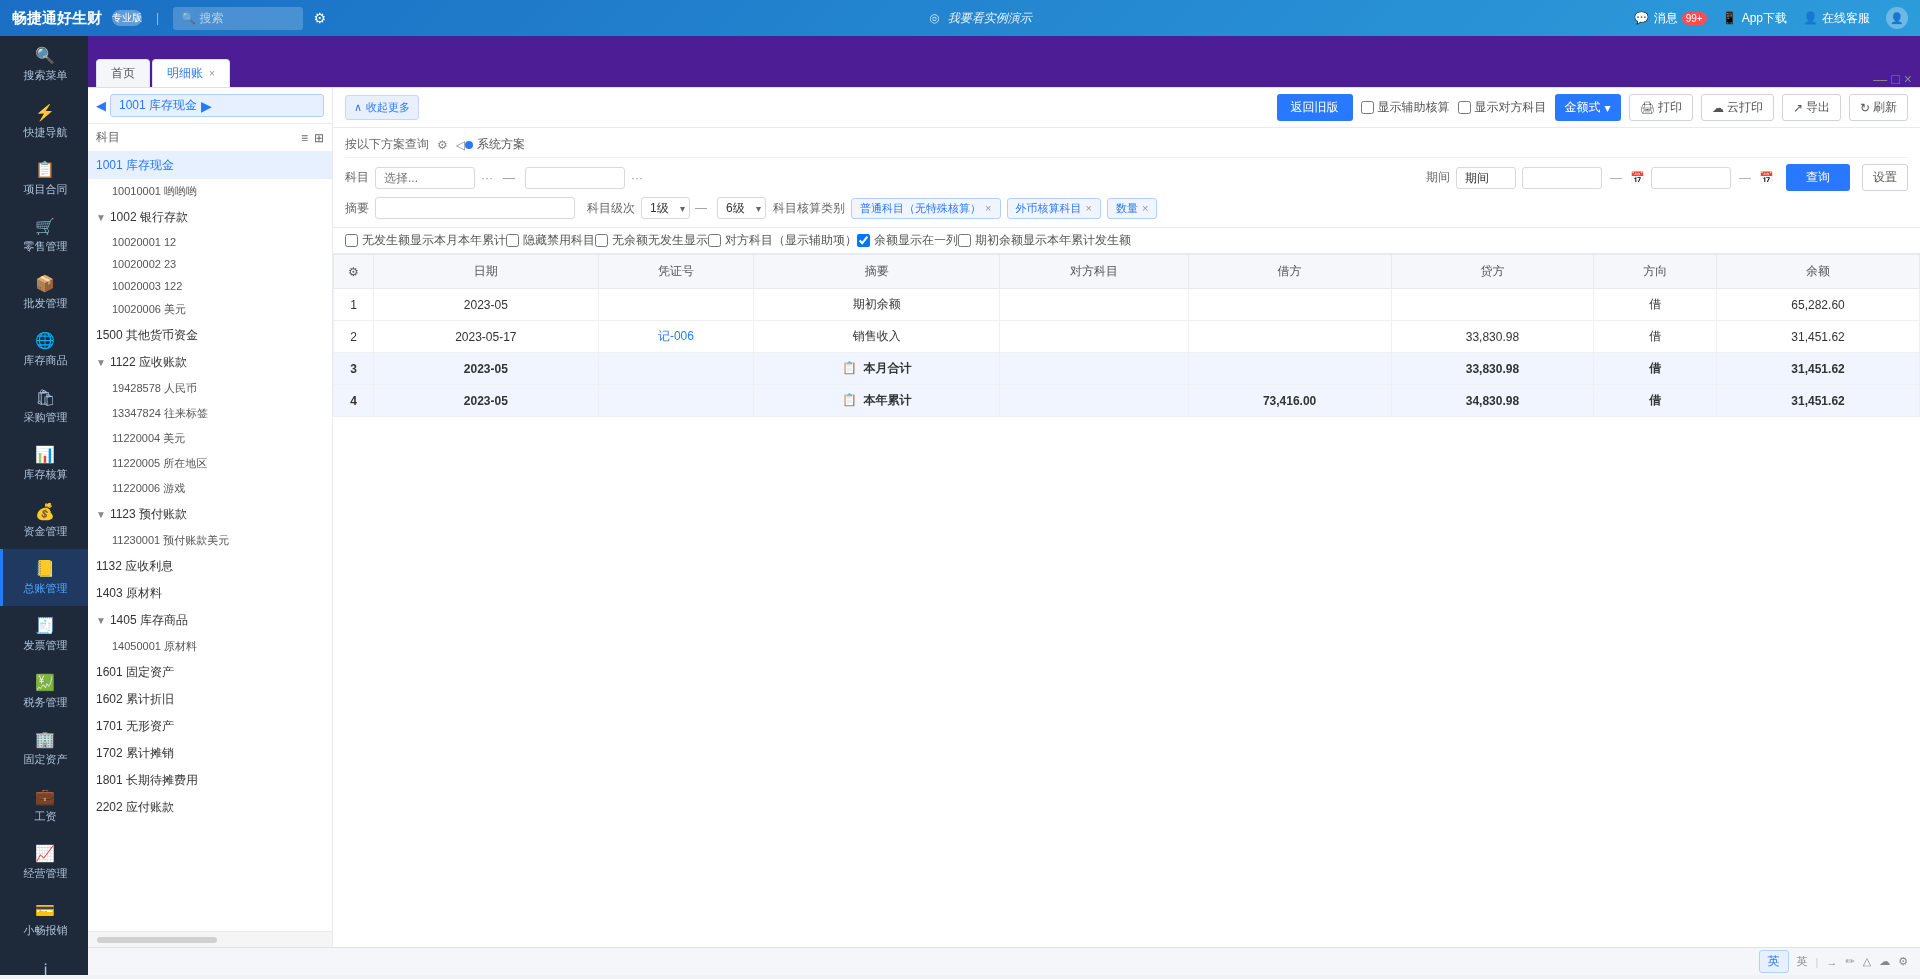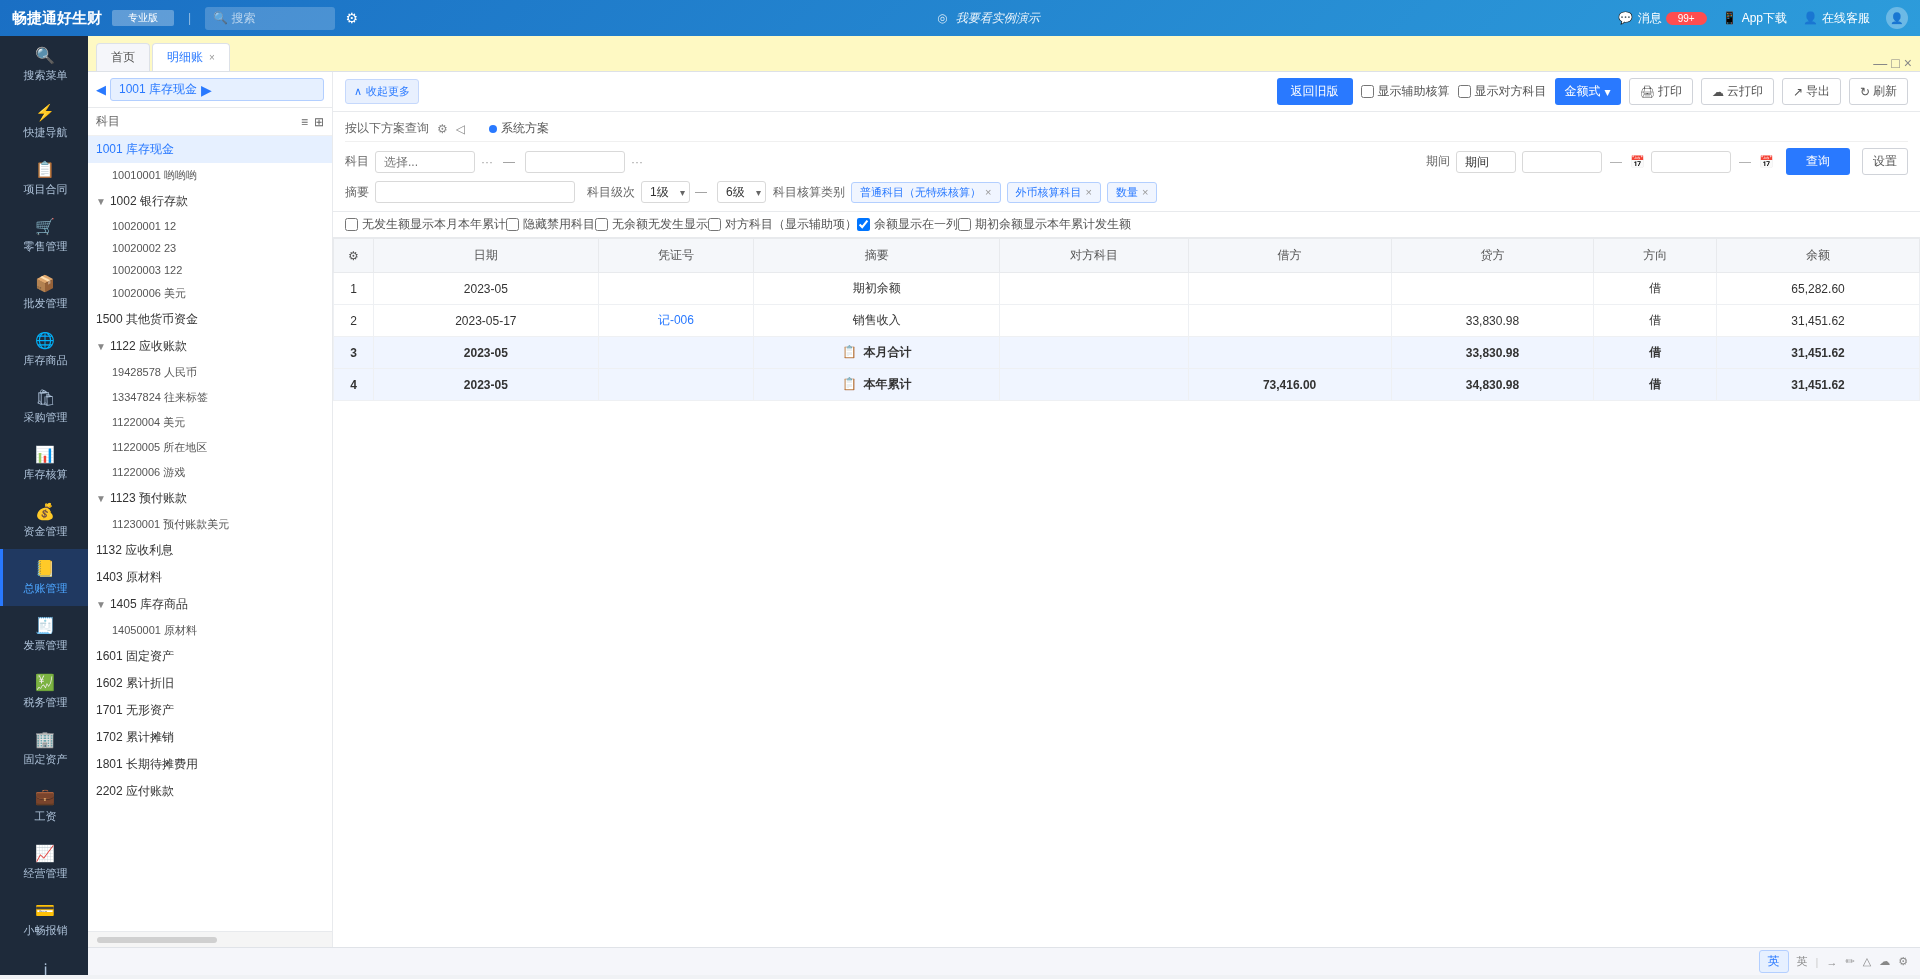--- a/index.html
+++ b/index.html
@@ -9,26 +9,26 @@
     .top-bar {
       height: 36px;
       background: linear-gradient(135deg, #1a6fc4, #2d9cdb);
       display: flex;
       align-items: center;
       padding: 0 12px;
       color: white;
       justify-content: space-between;
     }
     .top-bar-left { display: flex; align-items: center; gap: 10px; }
-    .logo-sub { font-size: 10px; background: rgba(255,255,255,0.3); padding: 1px 16px; border-radius: 2px; }
+    .logo-sub { font-size: 10px; background: rgba(255,255,255,0.3); padding: 1px 0; border-radius: 8px; }
     .top-bar-center { display: flex; align-items: center; gap: 8px; }
     .demo-link { font-size: 12px; color: rgba(255,255,255,0.9); cursor: pointer; font-style: italic; }
     .top-bar-right { display: flex; align-items: center; gap: 16px; font-size: 12px; }
     .top-bar-btn { cursor: pointer; display: flex; align-items: center; gap: 4px; color: white; }
-    .badge { background: #ff4d4f; color: white; font-size: 10px; padding: 1px 12px; border-radius: 8px; }
+    .badge { background: #ff4d4f; color: white; font-size: 10px; padding: 1px 4px; border-radius: 8px; }
 
     
     .app-layout { display: flex; height: calc(979px - 40px); }
 
     
     .sidebar {
       width: 88px;
       background: #1e2a3a;
       color: #aec2d9;
       display: flex;
@@ -48,22 +48,22 @@
     
     .content-area {
       flex: 1;
       display: flex;
       flex-direction: column;
       overflow: hidden;
     }
 
     
     .tab-bar {
-      height: 36px;
-      background: #fef9c3;
+      height: 52px;
+      background: #4c1d95;
       border-bottom: 1px solid #dde1e7;
       display: flex;
       align-items: flex-end;
       padding: 0 8px;
       gap: 2px;
     }
     .tab {
       height: 28px;
       padding: 0 14px;
       border: 1px solid #dde1e7;
@@ -580,21 +580,21 @@
           </button>
           <button class="btn-default">
             <span>↻</span>
             <span>刷新</span>
           </button>
         </div>
 
         <div class="filter-bar">
 
           <div style="display:flex; align-items:center; gap:8px; padding: 0 0 4px 0; border-bottom: 1px solid #f0f0f0;">
-            <div style="display:flex; flex:1; gap:24px; align-items:flex-start; flex-wrap:wrap;">
+            <div style="display:flex; flex:1; gap:0; align-items:flex-start; flex-wrap:wrap;">
               <div style="display:flex; align-items:center; gap:8px;">
                 <span style="font-size:12px; color:#666;">按以下方案查询</span>
                 <span style="cursor:pointer; color:#888;">⚙</span>
                 <span style="cursor:pointer; color:#888;">◁</span>
               </div>
               <div style="display:flex; align-items:center; gap:4px;">
                 <span style="width:8px; height:8px; background:#2979ff; border-radius:50%; display:inline-block;"></span>
                 <span style="cursor:pointer; color:#555; font-size:12px;">系统方案</span>
               </div>
             </div>

